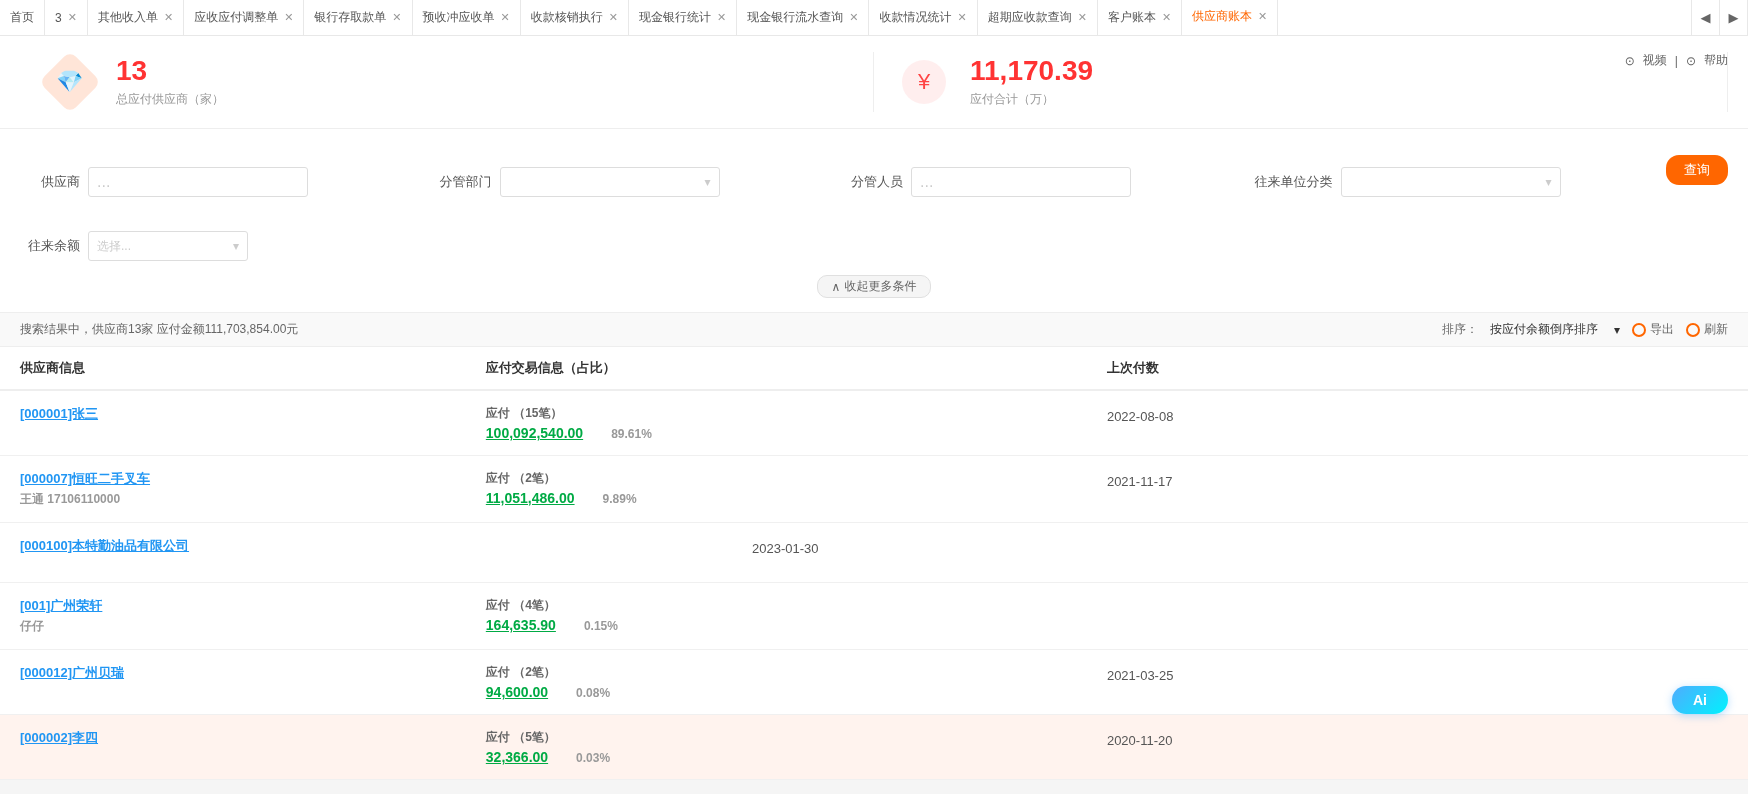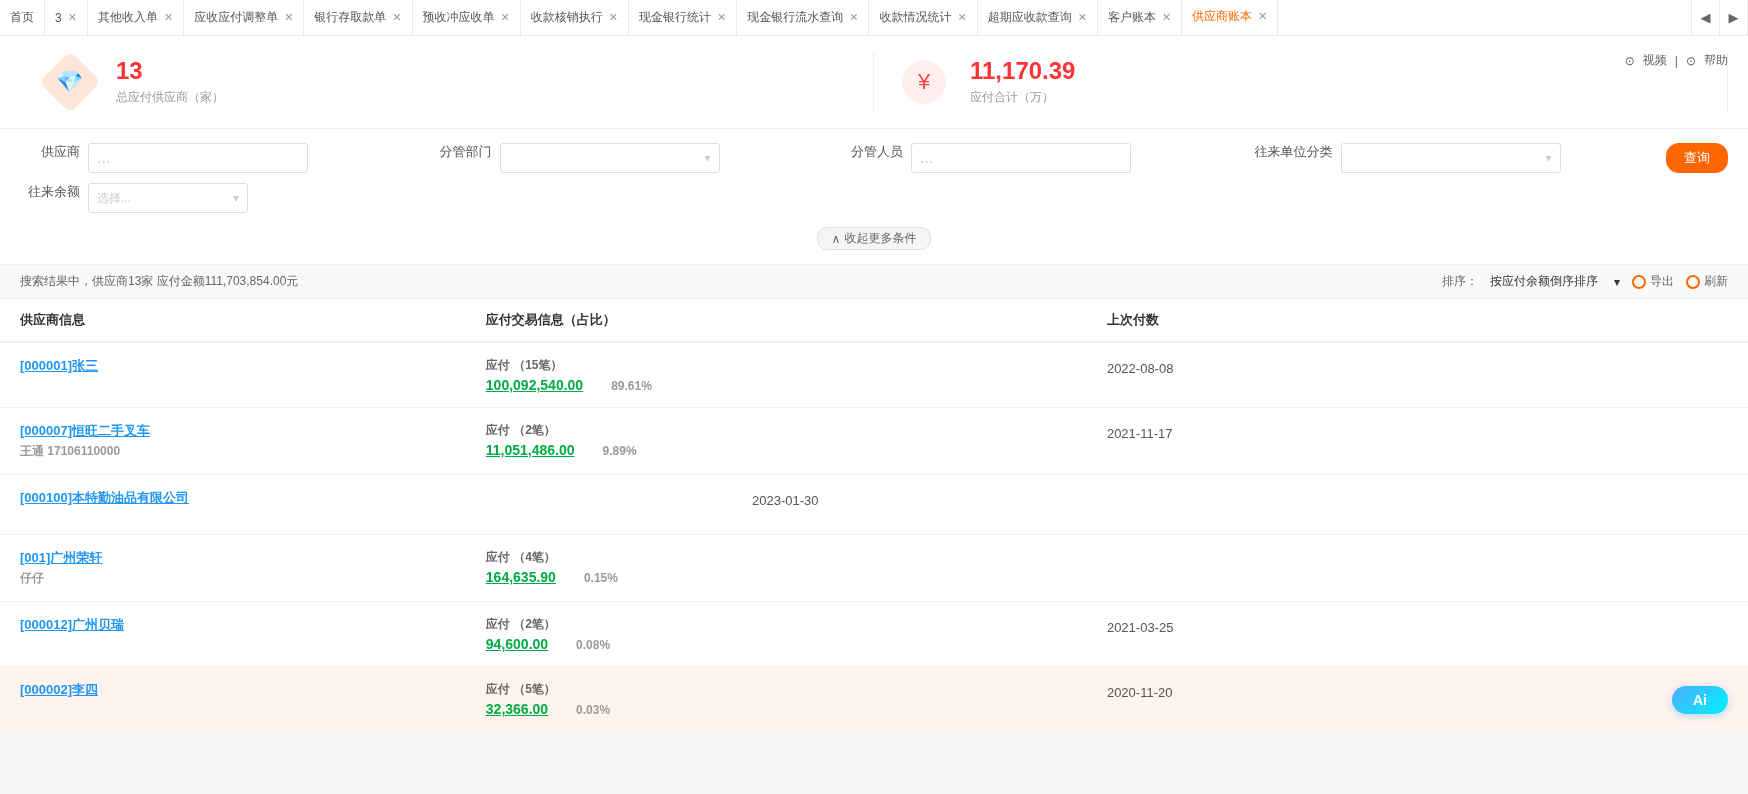--- a/index.html
+++ b/index.html
@@ -52,21 +52,21 @@
     .stat-icon {
       width: 60px;
       height: 60px;
       display: flex;
       align-items: center;
       justify-content: center;
       margin-right: 16px;
       flex-shrink: 0;
     }
     .stat-info { display: flex; flex-direction: column; }
-    .stat-number { font-size: 24px; font-weight: bold; color: #ff3333; line-height: 1.1; }
+    .stat-number { font-size: 28px; font-weight: bold; color: #ff3333; line-height: 1.1; }
     .stat-number.dark { color: #333; }
     .stat-label { font-size: 12px; color: #999; margin-top: 4px; }
     .top-right-links {
       position: absolute;
       right: 20px;
       top: 16px;
       font-size: 12px;
       color: #666;
       display: flex;
       align-items: center;
@@ -82,23 +82,24 @@
       border-bottom: 1px solid #eee;
     }
     .filter-row {
       display: flex;
       align-items: center;
       margin-bottom: 10px;
       gap: 20px;
     }
     .filter-item {
       display: flex;
-      align-items: flex-start;
+      align-items: center;
       gap: 8px;
       flex: 1;
+      margin-top: 24px;
     }
     .filter-label { font-size: 13px; color: #555; white-space: nowrap; min-width: 60px; text-align: right; }
     .filter-select {
       flex: 1;
       height: 30px;
       border: 1px solid #ddd;
       border-radius: 3px;
       padding: 0 8px;
       font-size: 12px;
       color: #333;

